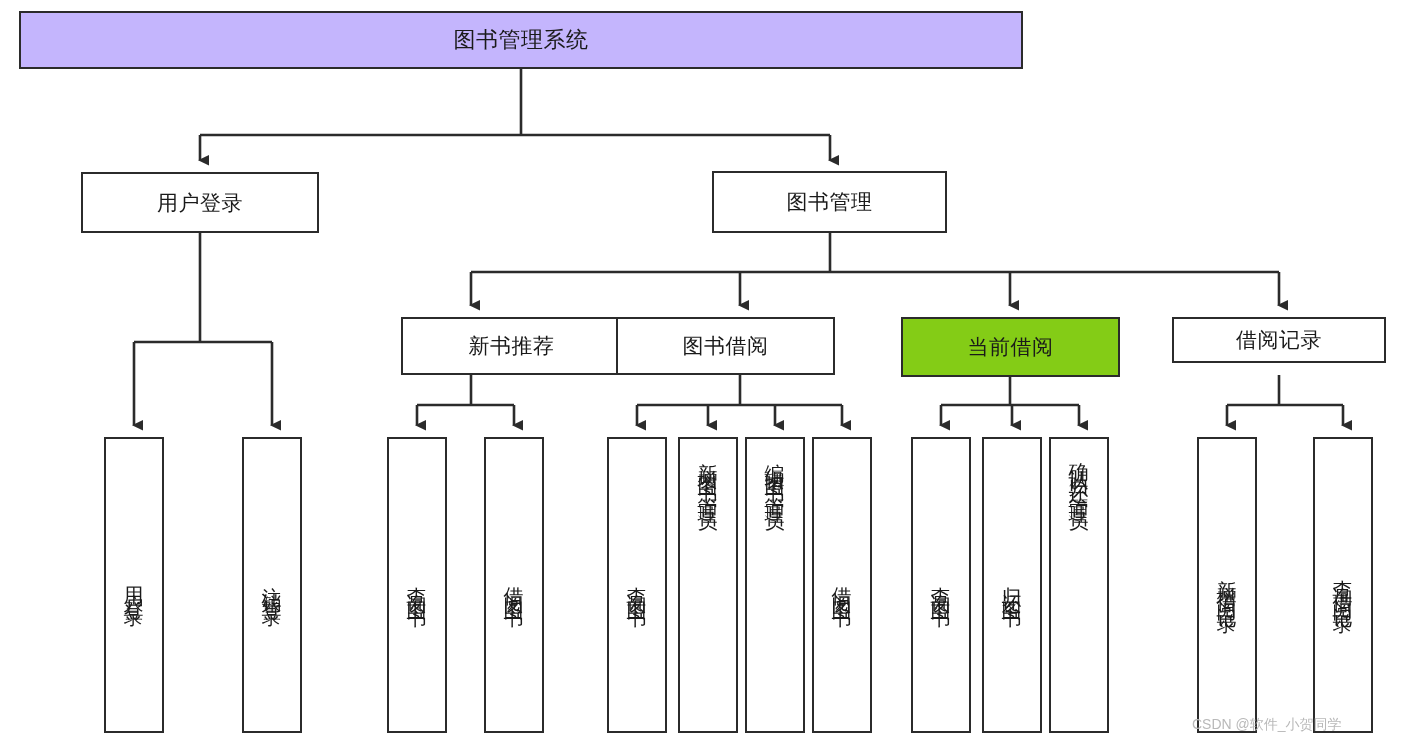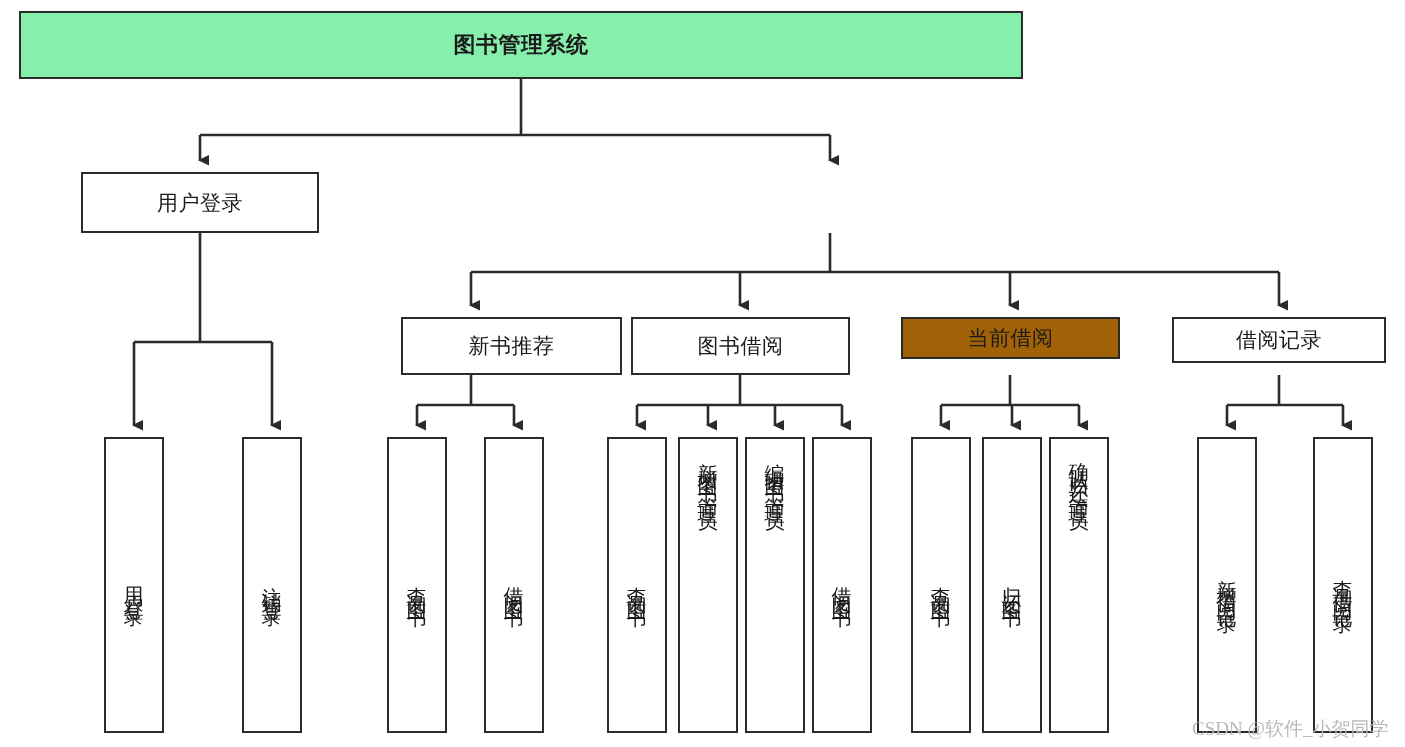--- a/index.html
+++ b/index.html
@@ -63,25 +63,25 @@
     font-size: 20px;
     line-height: 1;
     letter-spacing: 7px;
     max-height: 100%;
   }
   .node.vert.mid .node-label {
     margin-top: 0;
   }
   .watermark {
     position: absolute;
-    font-size: 19px;
+    font-size: 14px;
     color: #b9b9b9;
     white-space: nowrap;
     z-index: 3;
-    font-family: Liberation Serif, serif;
+    font-family: Liberation Sans, sans-serif;
   }
 </style>
 </head>
 <body>
 
 <div id="diagram-root">
 
   <svg id="edge-layer" viewBox="0 0 1405 747" width="1405" height="747" xmlns="http://www.w3.org/2000/svg">
     <defs>
       <marker id="arrow" markerWidth="12" markerHeight="12" refX="5.5" refY="9" orient="auto" markerUnits="userSpaceOnUse">
@@ -125,35 +125,38 @@
       <path d="M1012,405 L1012,425" marker-end="url(#arrow)"></path>
       <path d="M1079,405 L1079,425" marker-end="url(#arrow)"></path>
 
       <path d="M1279,375 L1279,405"></path>
       <path d="M1227,405 L1343,405"></path>
       <path d="M1227,405 L1227,425" marker-end="url(#arrow)"></path>
       <path d="M1343,405 L1343,425" marker-end="url(#arrow)"></path>
     </g>
   </svg>
 
-  <div class="node horiz root" style="left: 19px; top: 11px; width: 1004px; height: 68px; border-color: rgb(43, 43, 43); background: #86efac; color: rgb(26, 26, 26); font-weight: bold;">
+  <div class="node horiz root" style="left: 19px; top: 11px; width: 1004px; height: 58px; border-color: rgb(43, 43, 43); background: #c4b5fd; color: rgb(26, 26, 26);">
     <span class="node-label">图书管理系统</span>
   </div>
 
   <div class="node horiz" style="left: 81px; top: 172px; width: 238px; height: 61px; border-color: rgb(43, 43, 43); background: rgb(255, 255, 255); color: rgb(26, 26, 26);">
     <span class="node-label">用户登录</span>
   </div>
+  <div class="node horiz" style="left: 712px; top: 171px; width: 235px; height: 62px; border-color: rgb(43, 43, 43); background: rgb(255, 255, 255); color: rgb(26, 26, 26);">
+    <span class="node-label">图书管理</span>
+  </div>
 
   <div class="node horiz" style="left: 361px; top: 317px; width: 221px; height: 58px; border-color: rgb(43, 43, 43); background: rgb(255, 255, 255); color: rgb(26, 26, 26); margin-left: 40px;">
     <span class="node-label">新书推荐</span>
   </div>
-  <div class="node horiz" style="left: 631px; top: 317px; width: 219px; height: 58px; border-color: rgb(43, 43, 43); background: rgb(255, 255, 255); color: rgb(26, 26, 26);">
+  <div class="node horiz" style="left: 616px; top: 317px; width: 219px; height: 58px; border-color: rgb(43, 43, 43); background: rgb(255, 255, 255); color: rgb(26, 26, 26);">
     <span class="node-label">图书借阅</span>
   </div>
-  <div class="node horiz" style="left: 901px; top: 317px; width: 219px; height: 42px; border-color: rgb(43, 43, 43); background: #a16207; color: rgb(26, 26, 26);">
+  <div class="node horiz" style="left: 901px; top: 317px; width: 219px; height: 60px; border-color: rgb(43, 43, 43); background: #84cc16; color: rgb(26, 26, 26);">
     <span class="node-label">当前借阅</span>
   </div>
   <div class="node horiz" style="left: 1172px; top: 317px; width: 214px; height: 46px; border-color: rgb(43, 43, 43); background: rgb(255, 255, 255); color: rgb(26, 26, 26);">
     <span class="node-label">借阅记录</span>
   </div>
 
   <div class="node vert mid" style="left: 104px; top: 437px; width: 60px; height: 296px; align-items: center; padding-top: 0px; border-color: rgb(43, 43, 43); background: rgb(255, 255, 255); color: rgb(26, 26, 26);">
     <span class="node-label">用户登录</span>
   </div>
   <div class="node vert mid" style="left: 242px; top: 437px; width: 60px; height: 296px; align-items: center; padding-top: 0px; border-color: rgb(43, 43, 43); background: rgb(255, 255, 255); color: rgb(26, 26, 26);">

